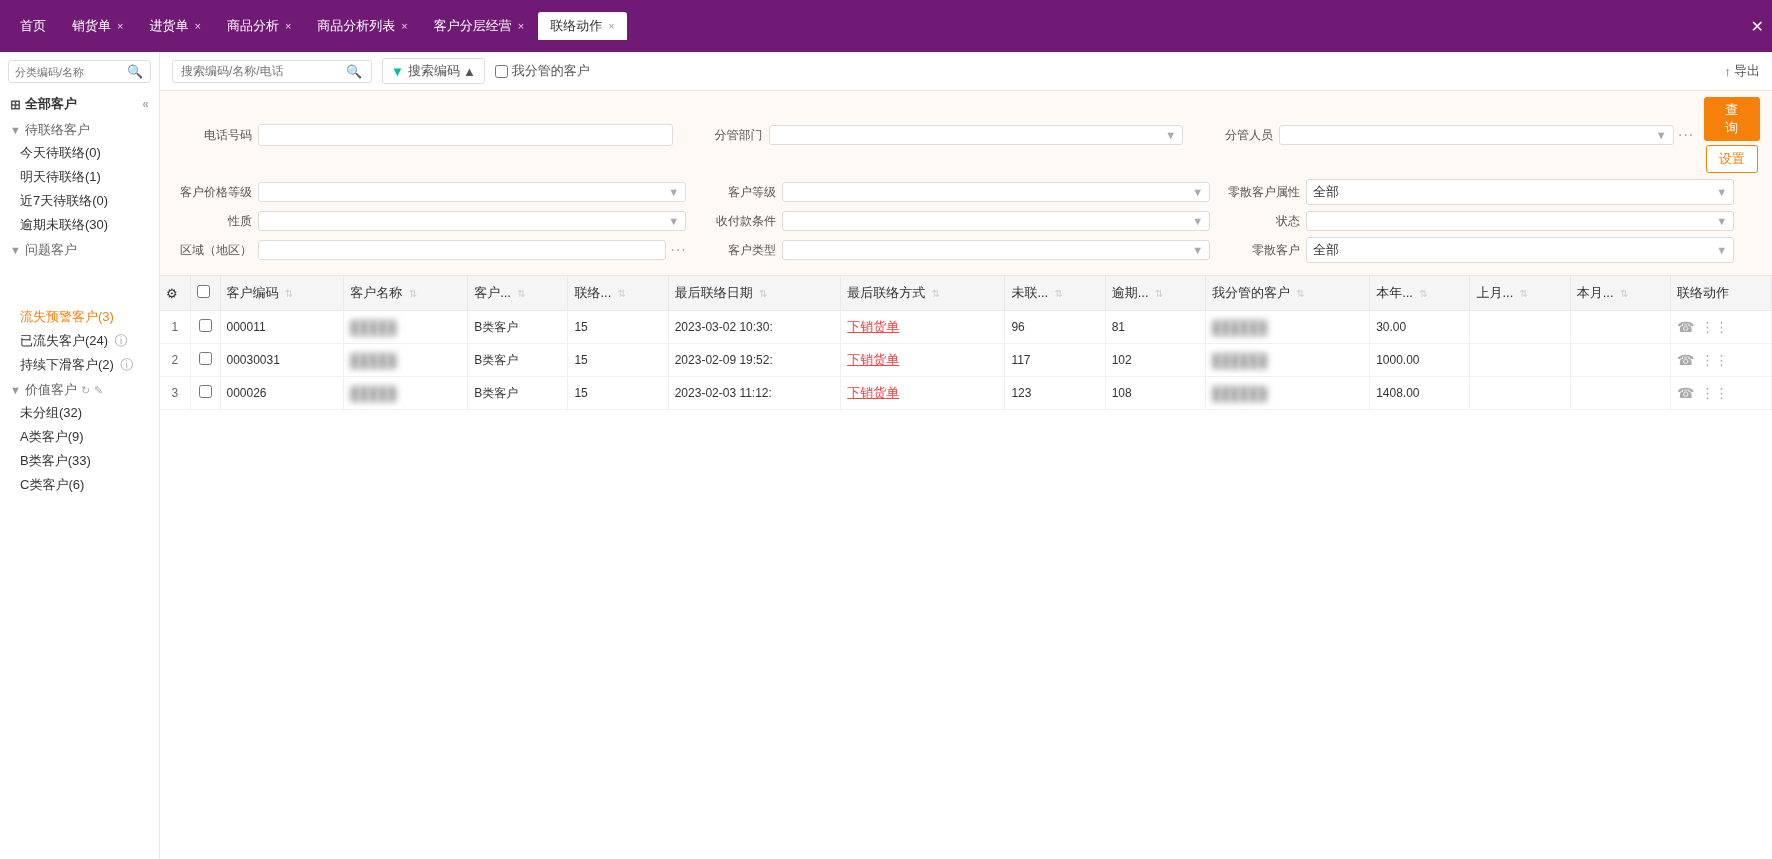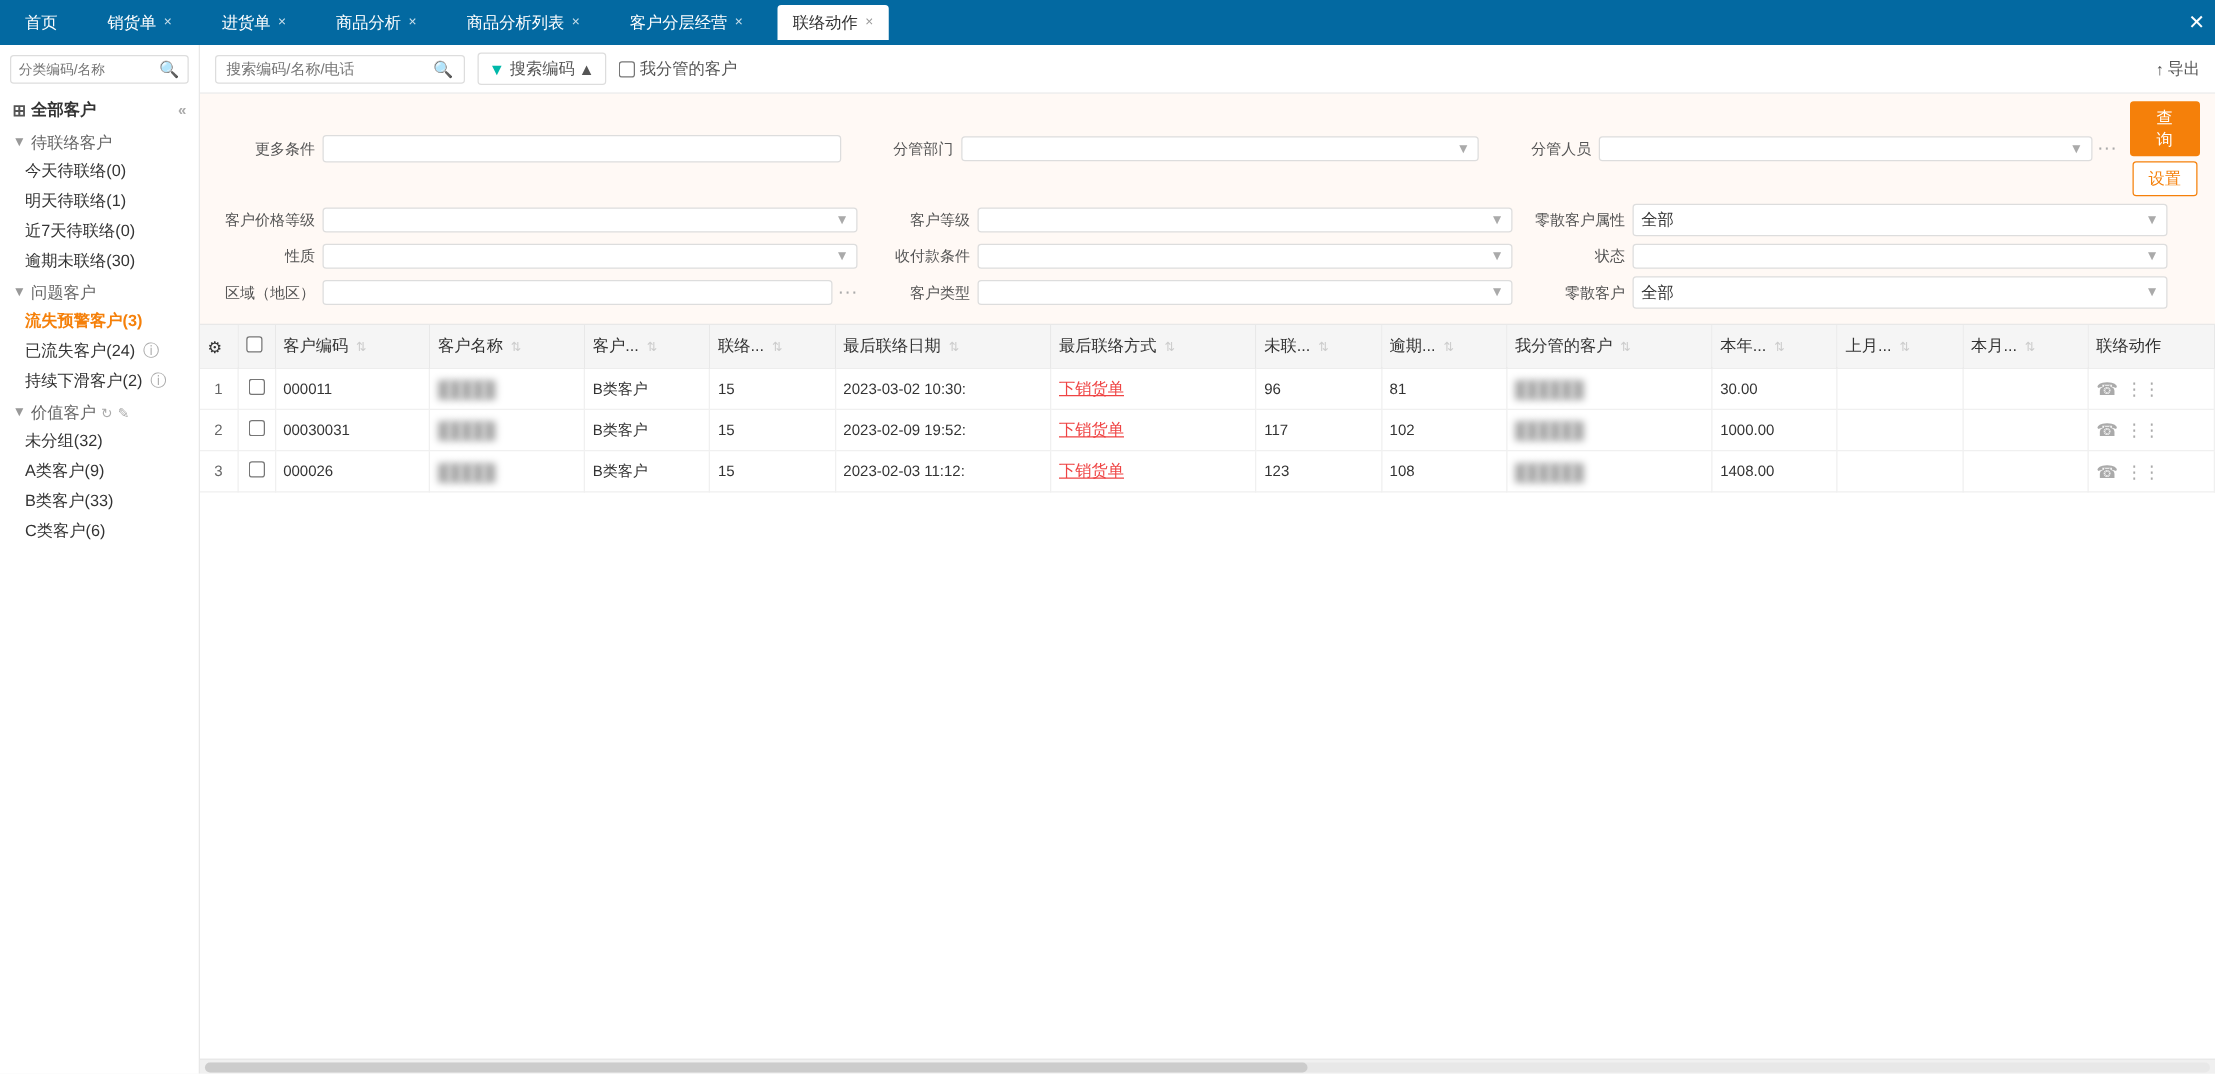--- a/index.html
+++ b/index.html
@@ -1,23 +1,22 @@
 <!DOCTYPE html>
 <html><head>
   <meta charset="utf-8">
   <style>
     * { box-sizing: border-box; margin: 0; padding: 0; font-family: 'Microsoft YaHei', Arial, sans-serif; font-size: 13px; }
     body { background: #f5f5f5; overflow: hidden; width: 1772px; height: 859px; }
 
     
     .tab-bar {
       display: flex; align-items: center;
-      background: #0369a1; height: 36px;
+      background: #701a75; height: 52px;
       padding: 0 8px;
-      gap: 14px;
     }
     .tab-item {
       display: flex; align-items: center;
       padding: 0 12px; height: 28px;
       color: #fff; font-size: 13px;
       cursor: pointer; border-radius: 3px 3px 0 0;
       margin-right: 2px; white-space: nowrap;
     }
     .tab-item.active {
       background: #fff; color: #333;
@@ -58,21 +57,21 @@
       padding: 4px 10px 2px;
       color: #666; font-size: 12px;
       display: flex; align-items: center;
     }
     .sidebar-section-title .arrow { margin-right: 4px; color: #999; font-size: 11px; }
 
     .sidebar-item {
       padding: 3px 10px 3px 20px;
       color: #333; font-size: 12px; cursor: pointer;
     }
-    .sidebar-item.active { color: #f5800a; font-weight: bold; }
+    .sidebar-item.active { color: #f5800a; font-weight: normal; margin-top: 44px; }
 
     .tooltip-box {
       background: #fff; border: 1px solid #ddd;
       padding: 6px 10px; font-size: 12px; color: #666;
       position: absolute; left: 35px; top: 310px;
       z-index: 10; box-shadow: 0 2px 8px rgba(0,0,0,0.1);
       border-radius: 3px; white-space: nowrap;
     }
 
     
@@ -323,21 +322,21 @@
       <div class="export-btn">
         <span style="margin-right:3px;">↑</span>
         <span>导出</span>
       </div>
     </div>
 
     <div class="advanced-filter">
 
       <div class="filter-row">
         <div class="filter-field">
-          <label>更多条件</label>
+          <label>电话号码</label>
           <input type="text" style="flex: 1 1 0%; border: 1px solid rgb(221, 221, 221); border-radius: 3px; padding: 3px 6px; font-size: 12px;">
         </div>
         <div class="filter-field">
           <label>分管部门</label>
           <div class="select-box">
             <span></span>
             <span class="arrow">▼</span>
           </div>
         </div>
         <div class="filter-field">

